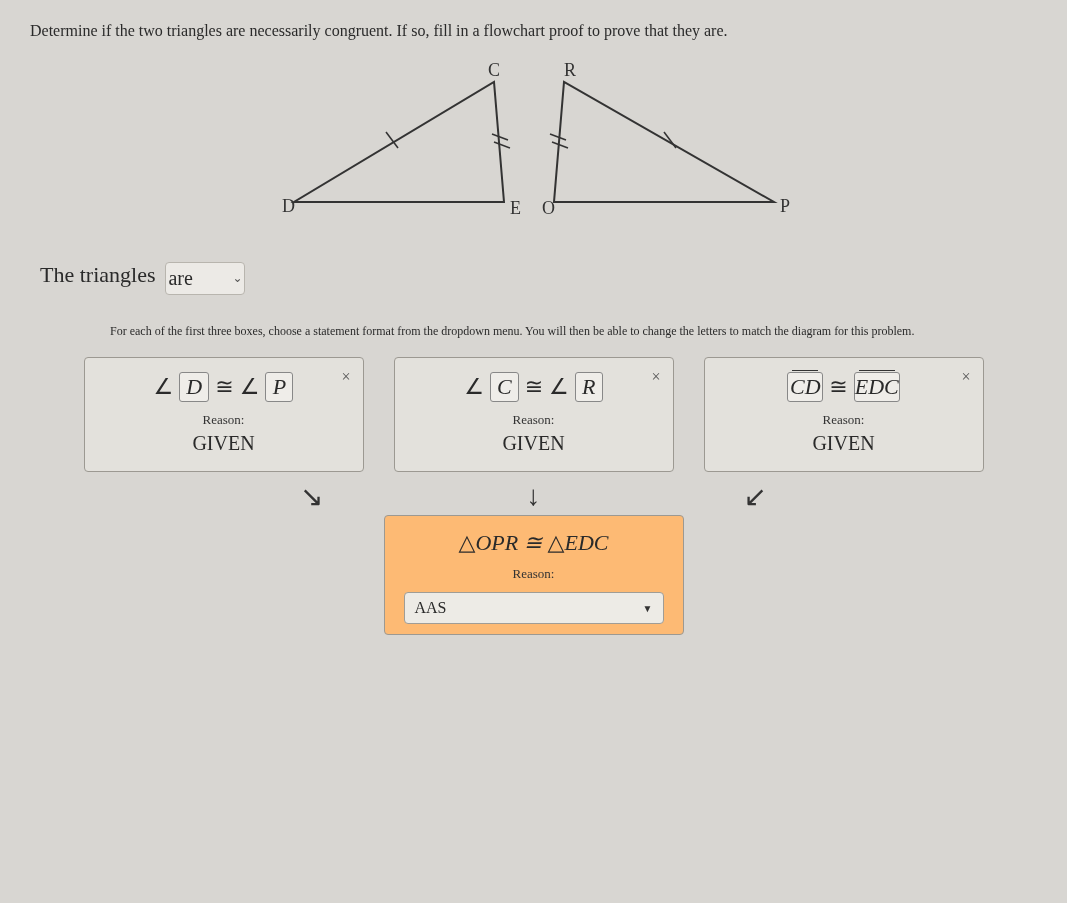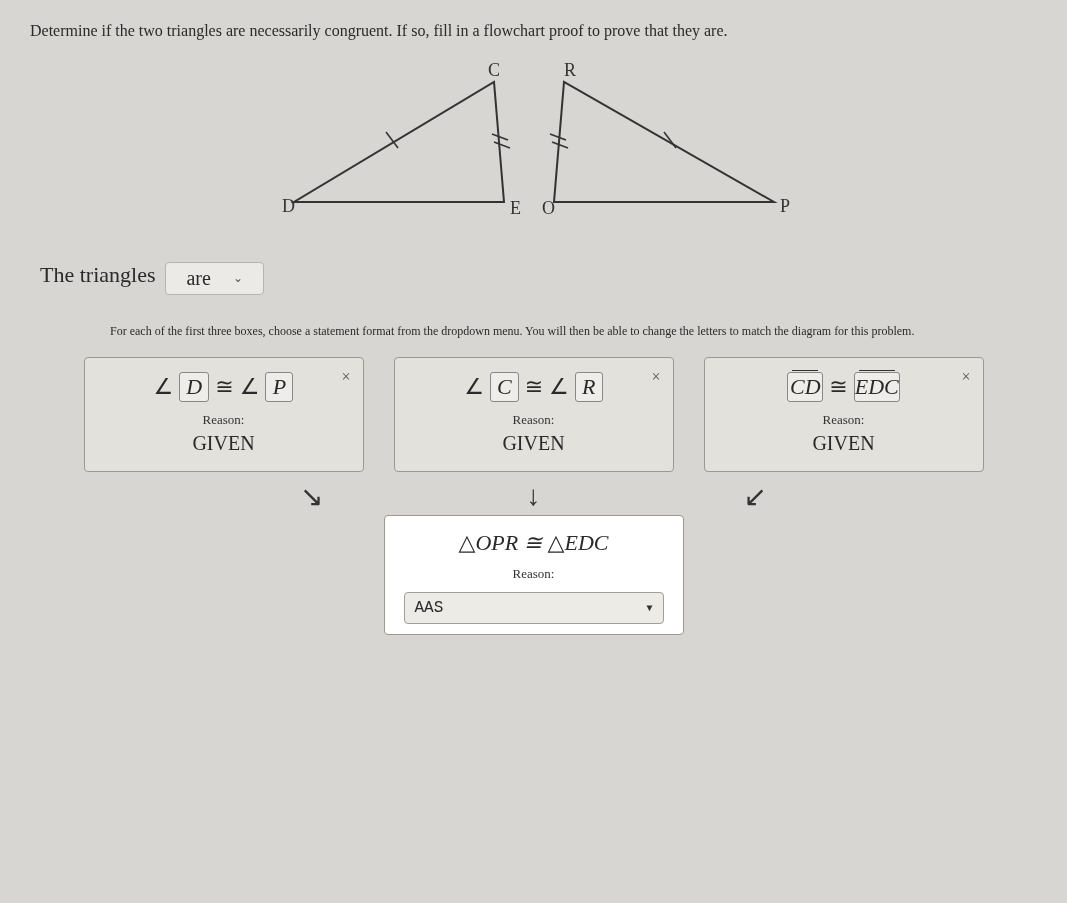--- a/index.html
+++ b/index.html
@@ -11,21 +11,21 @@
     padding: 20px 30px;
     color: #2a2a2a;
   }
   .prompt { font-size: 16px; line-height: 1.35; margin-bottom: 20px; }
   .diagram-wrap { display:flex; justify-content:center; margin: 10px 0 30px 0; }
   .diagram { width: 520px; height: 170px; }
   .statement-line { font-size: 22px; margin: 30px 0 28px 10px; display:flex; align-items:flex-start; gap:10px; }
   .dropdown {
     display:inline-flex; align-items:center; gap:22px;
     background:#eceae6; border:1px solid #b8b5ae; border-radius:4px;
-    padding:4px 20px; font-size:20px; min-width:80px; justify-content:space-between;
+    padding:4px 2px; font-size:20px; min-width:80px; justify-content:space-between;
     cursor:pointer;
   }
   .chev { font-size:12px; color:#555; }
   .instructions { font-size:12px; margin: 0 40px 18px 80px; line-height:1.4; }
   .boxes-row { display:flex; gap:30px; justify-content:center; margin: 12px 40px 0 40px; }
   .proof-box {
     background:#e3e1dc; border:1px solid #9c9992; border-radius:4px;
     width:280px; padding:14px 10px 16px 10px; position:relative;
     display:flex; flex-direction:column; align-items:center;
   }
@@ -46,29 +46,29 @@
   }
   .cong { font-size:22px; }
   .reason-label { font-size:13px; color:#333; margin-top:10px; }
   .reason-val { font-size:20px; margin-top:4px; }
   .arrows-row { display:flex; gap:30px; justify-content:center; margin:8px 40px 0 40px; }
   .arrow-cell { width:280px; display:flex; justify-content:center; font-size:28px; color:#333; }
   .arrow-cell.left { justify-content:flex-end; padding-right:40px;}
   .arrow-cell.right{ justify-content:flex-start; padding-left:40px;}
   .concl-row { display:flex; justify-content:center; margin-top:2px; }
   .concl-box {
-    background:#ffffff; border:1px solid #9c9992; border-radius:4px;
+    background:#fdba74; border:1px solid #9c9992; border-radius:4px;
     width:300px; padding:14px 12px 10px 12px; display:flex; flex-direction:column; align-items:center;
   }
   .concl-math { font-size:22px; font-style:italic; }
   .tri { font-style:normal; }
   .reason-dd {
     display:flex; align-items:center; justify-content:space-between;
     width:260px; border:1px solid #a09d96; background:#edebe6; border-radius:4px;
-    padding:6px 10px; margin-top:10px; cursor:pointer;font-family:Liberation Mono, monospace;
+    padding:6px 10px; margin-top:10px; cursor:pointer;
   }
   .reason-dd .tri-caret { font-size:10px; color:#333; }
 </style>
 </head>
 <body>
 
 <div class="prompt">Determine if the two triangles are necessarily congruent. If so, fill in a flowchart proof to prove that they are.</div>
 
 <div class="diagram-wrap">
   <svg class="diagram" viewBox="0 0 520 170">

